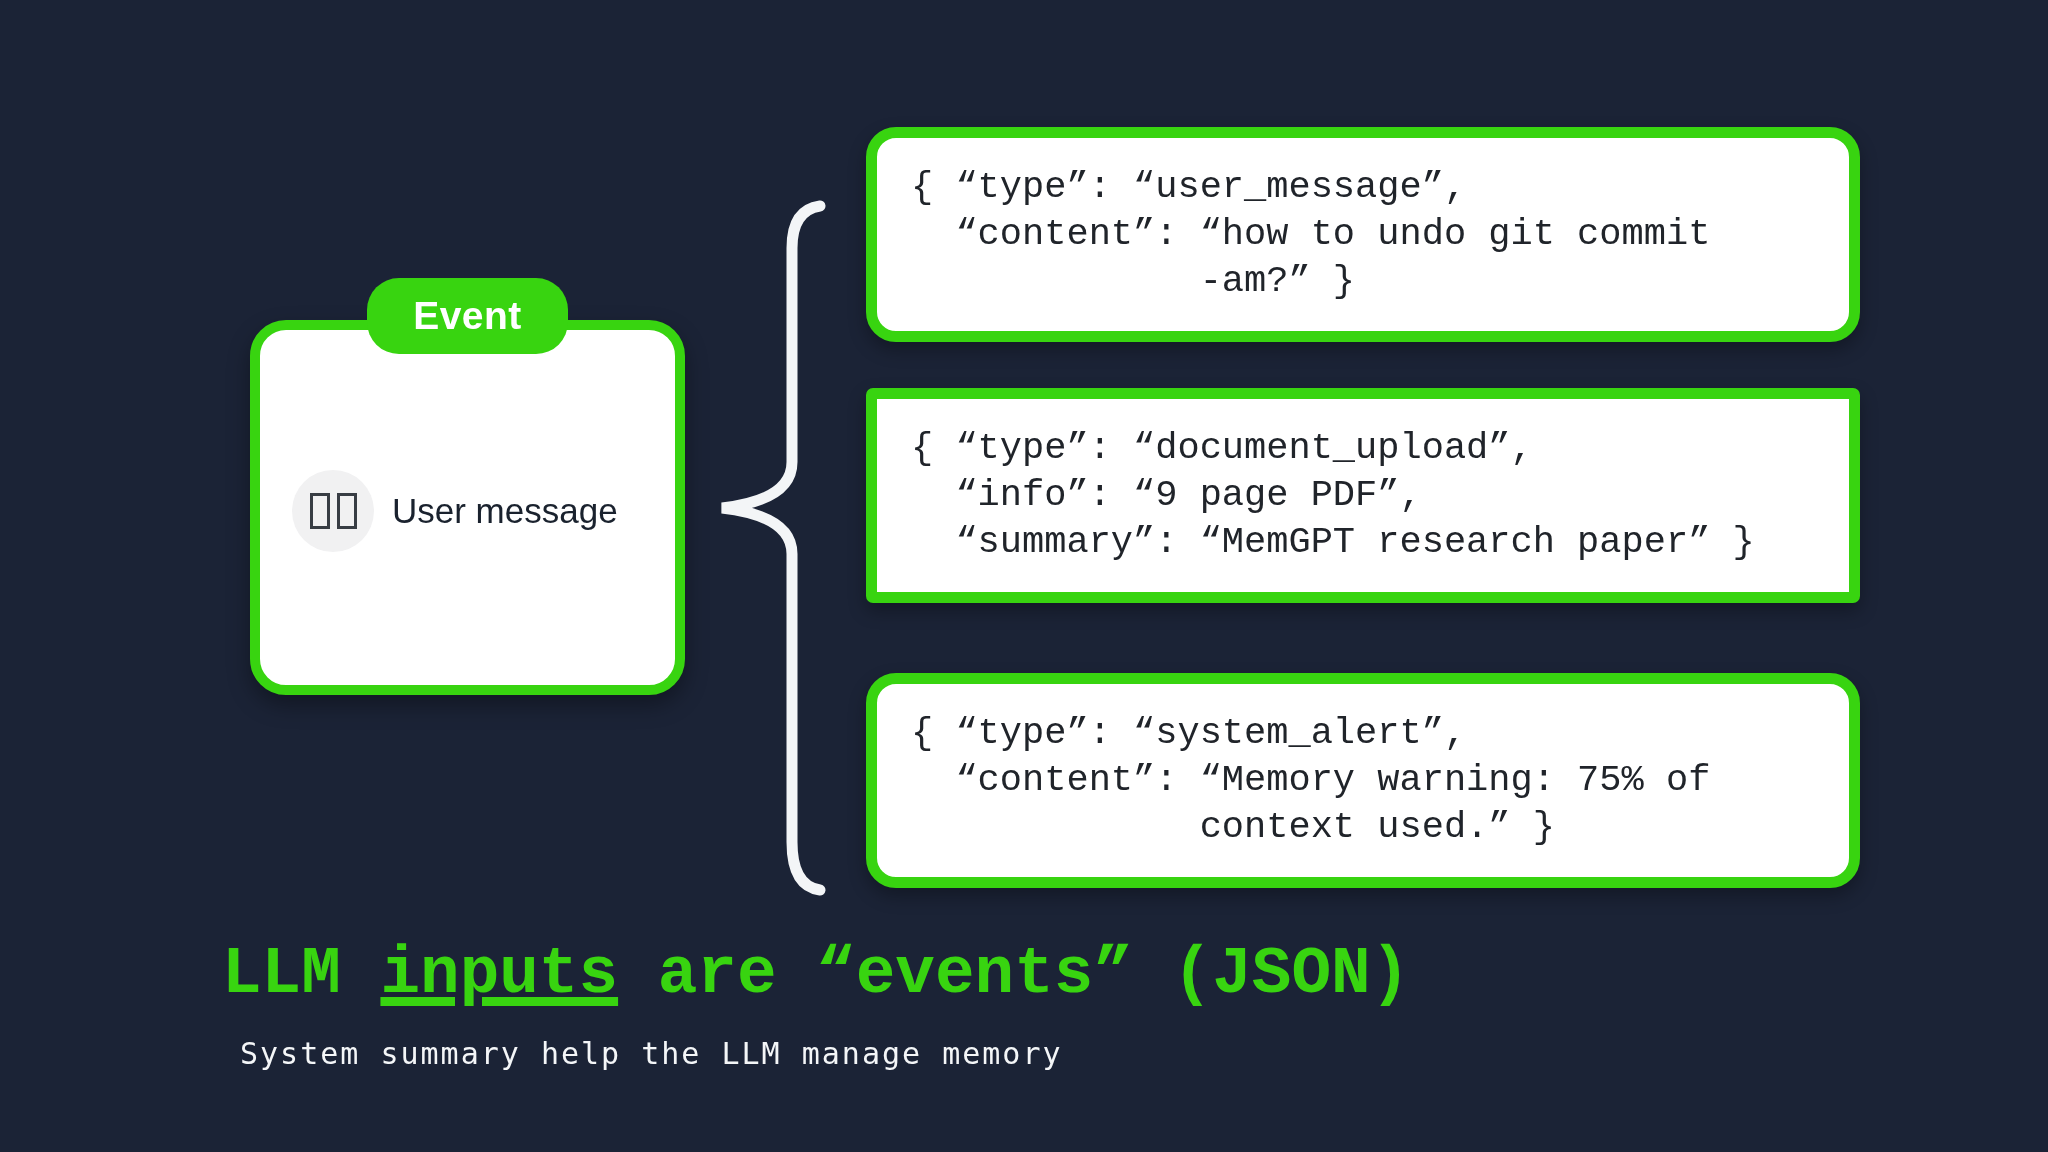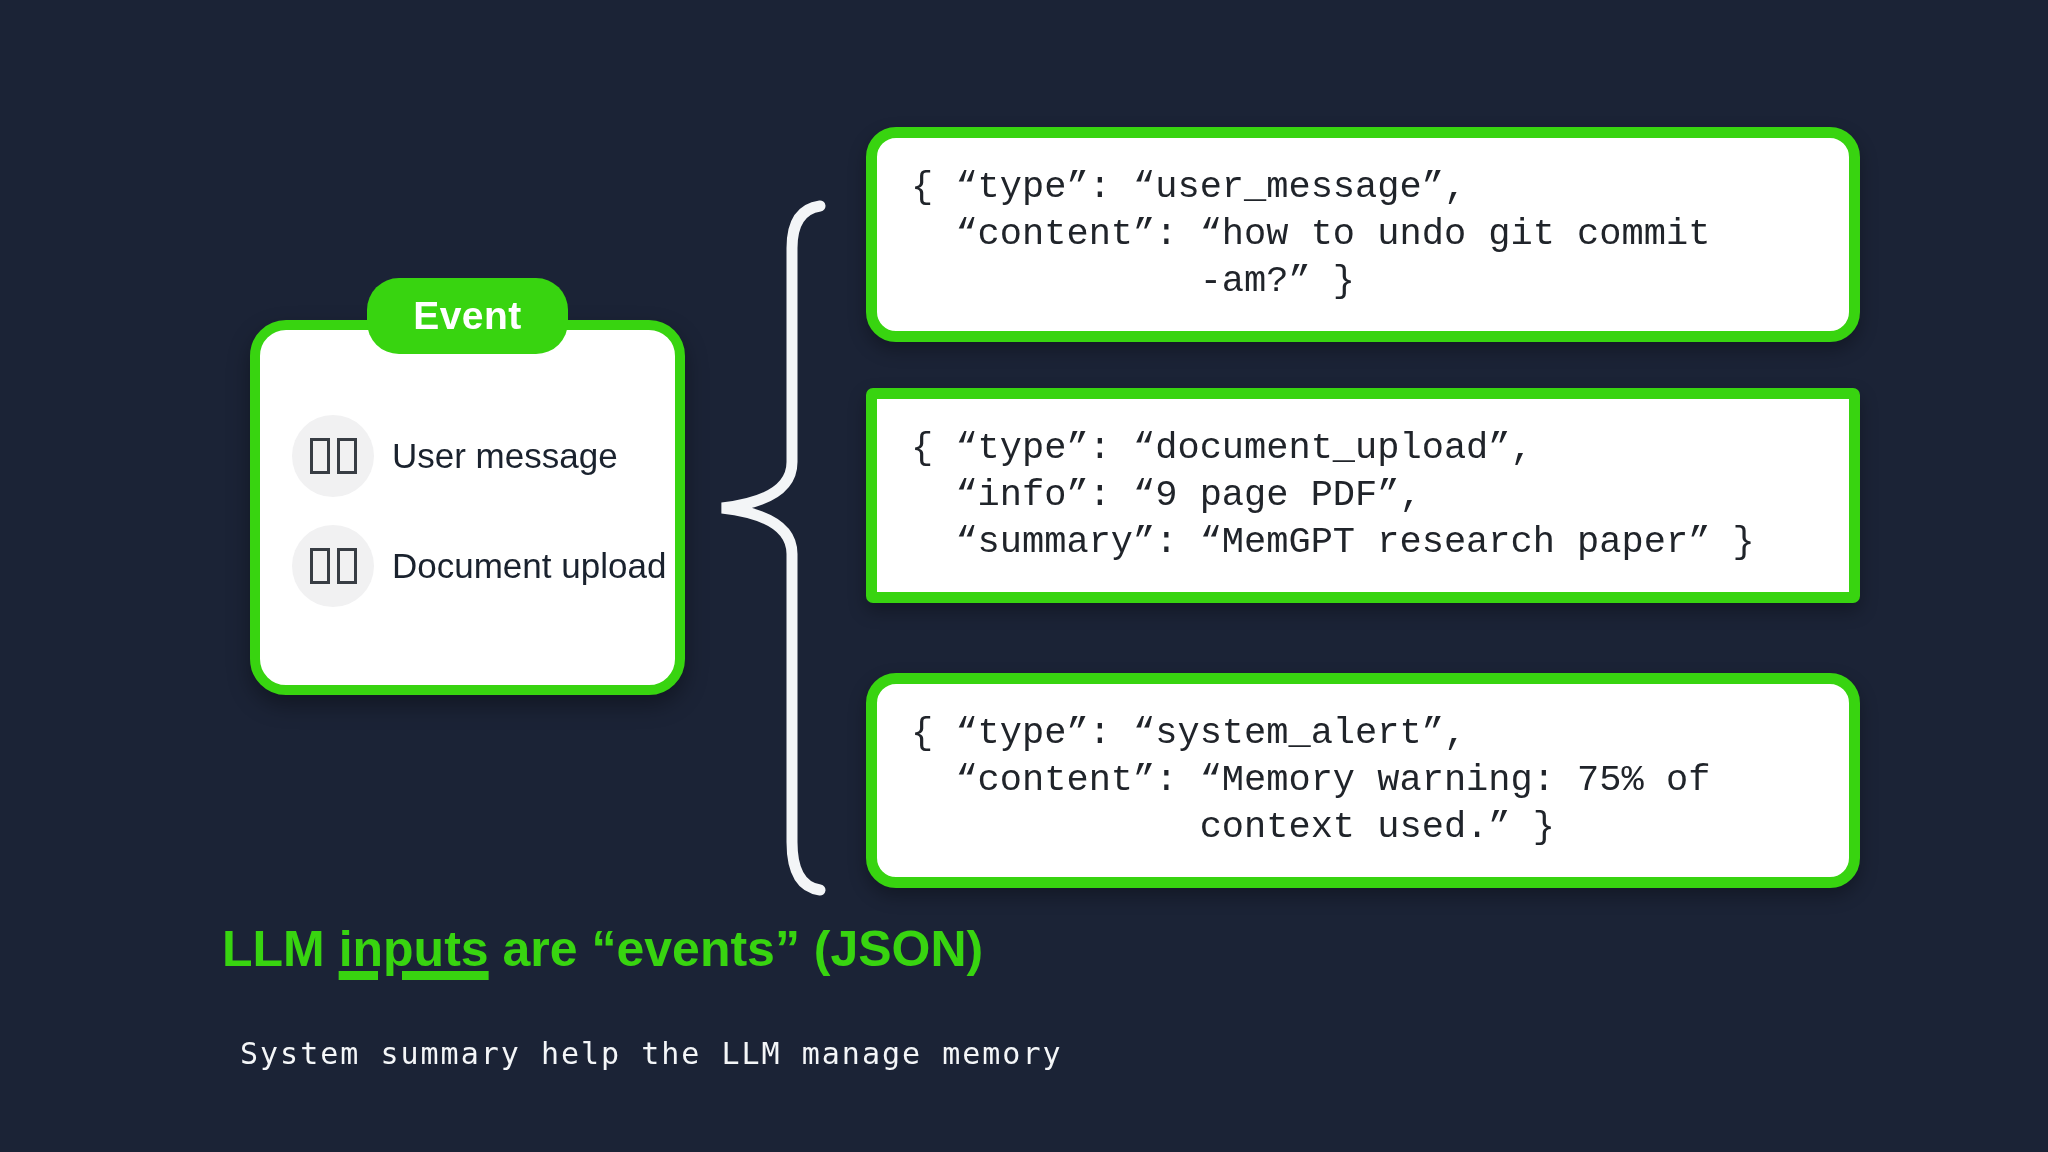--- a/index.html
+++ b/index.html
@@ -68,24 +68,24 @@
   .json-card pre{
     margin:16px;padding:0 0 0 18px;
     font-family:"Liberation Mono", monospace;
     font-size:37px;line-height:47px;
     color:#20242a;
     white-space:pre;
   }
 
   
   .caption-title{
-    position:absolute;left:222px;top:916px;
-    font-family:Liberation Sans, sans-serif;
+    position:absolute;left:222px;top:942px;
+    font-family:Liberation Mono, monospace;
     font-weight:bold;
-    font-size:50px;line-height:66px;
+    font-size:66px;line-height:66px;
     color:#38d410;
     white-space:pre;
   }
   .caption-title .underlined{
     text-decoration:underline;
     text-decoration-thickness:9px;
     text-underline-offset:5px;
   }
   .caption-subtitle{
     position:absolute;left:240px;top:1039px;
@@ -107,27 +107,20 @@
   <div class="event-card">
 
     <div class="event-row">
       <div class="icon-circle">
         <span class="tofu"></span>
         <span class="tofu"></span>
       </div>
       <div class="event-row-label">User message</div>
     </div>
 
-    <div class="event-row">
-      <div class="icon-circle">
-        <span class="tofu"></span>
-        <span class="tofu"></span>
-      </div>
-      <div class="event-row-label">Document upload</div>
-    </div>
 
 
   </div>
 
   <svg class="brace" viewBox="0 0 140 700">
     <path d="M122 8 Q94 12 94 50 L94 264 Q94 302 24 310 Q94 318 94 356 L94 644 Q94 688 122 692" fill="none" stroke="#f3f5f7" stroke-width="11" stroke-linecap="round"></path>
   </svg>
 
   <div class="json-card json-card-1">
     <pre>{ “type”: “user_message”,

